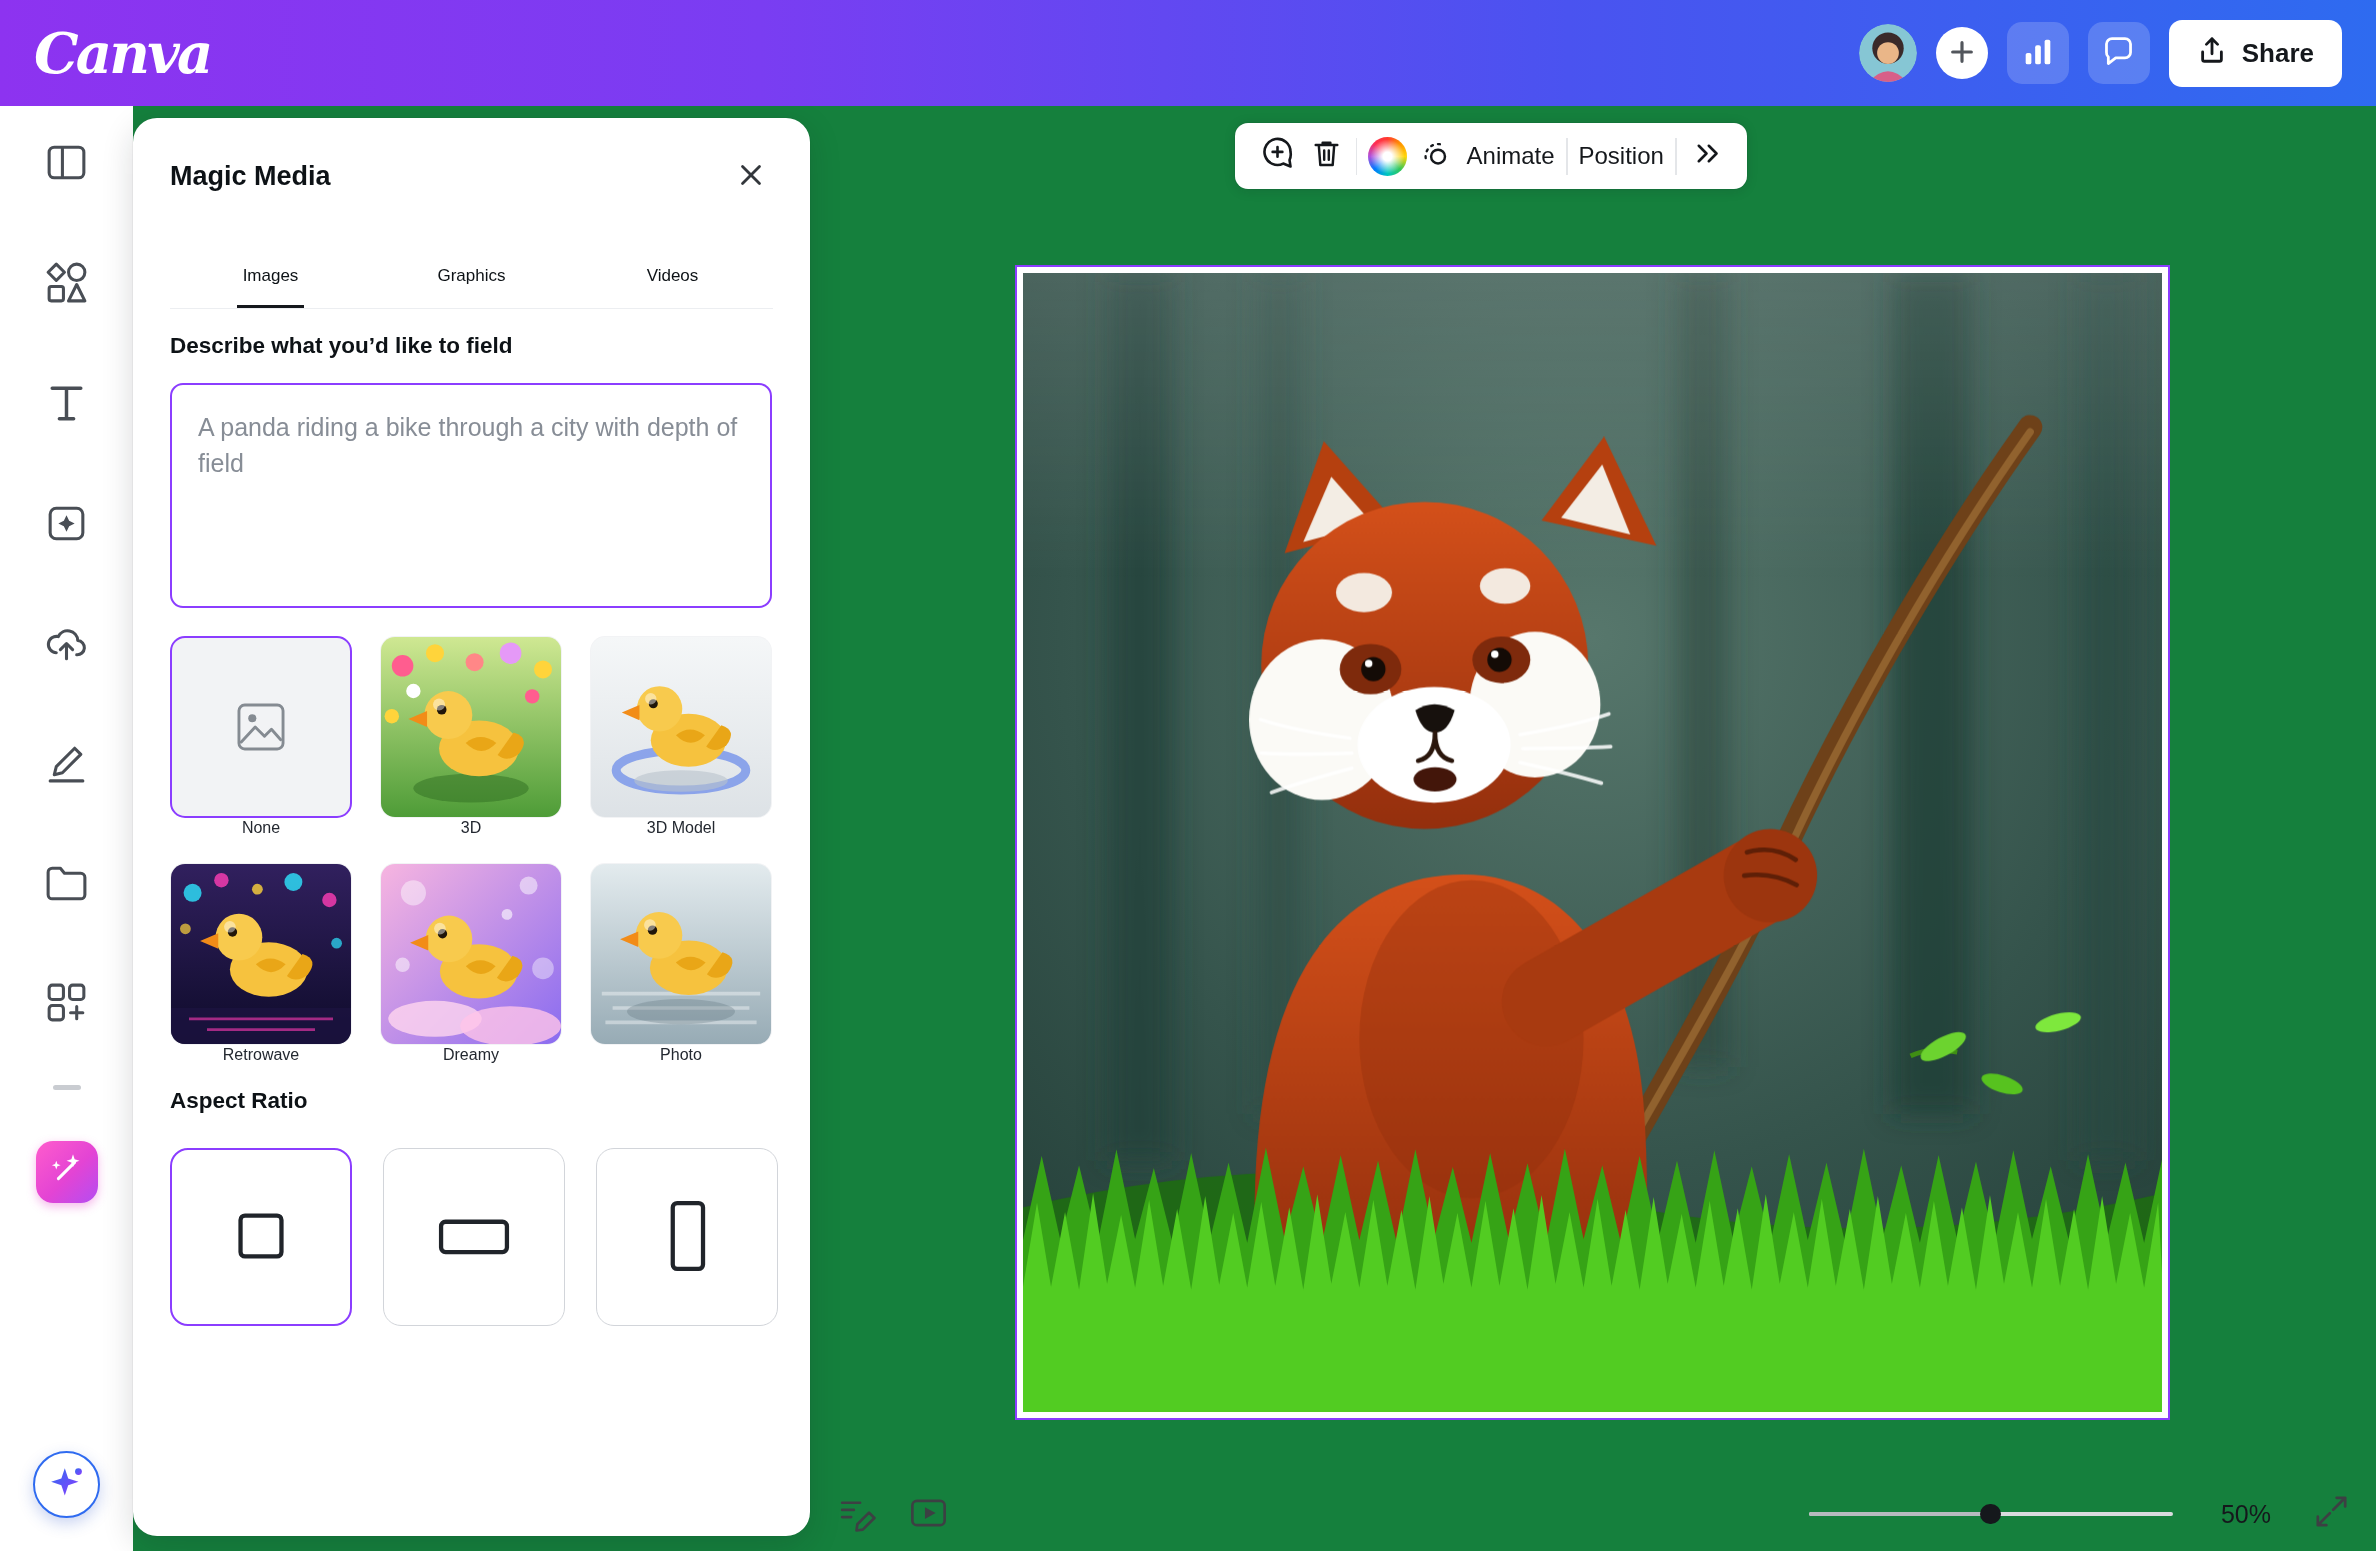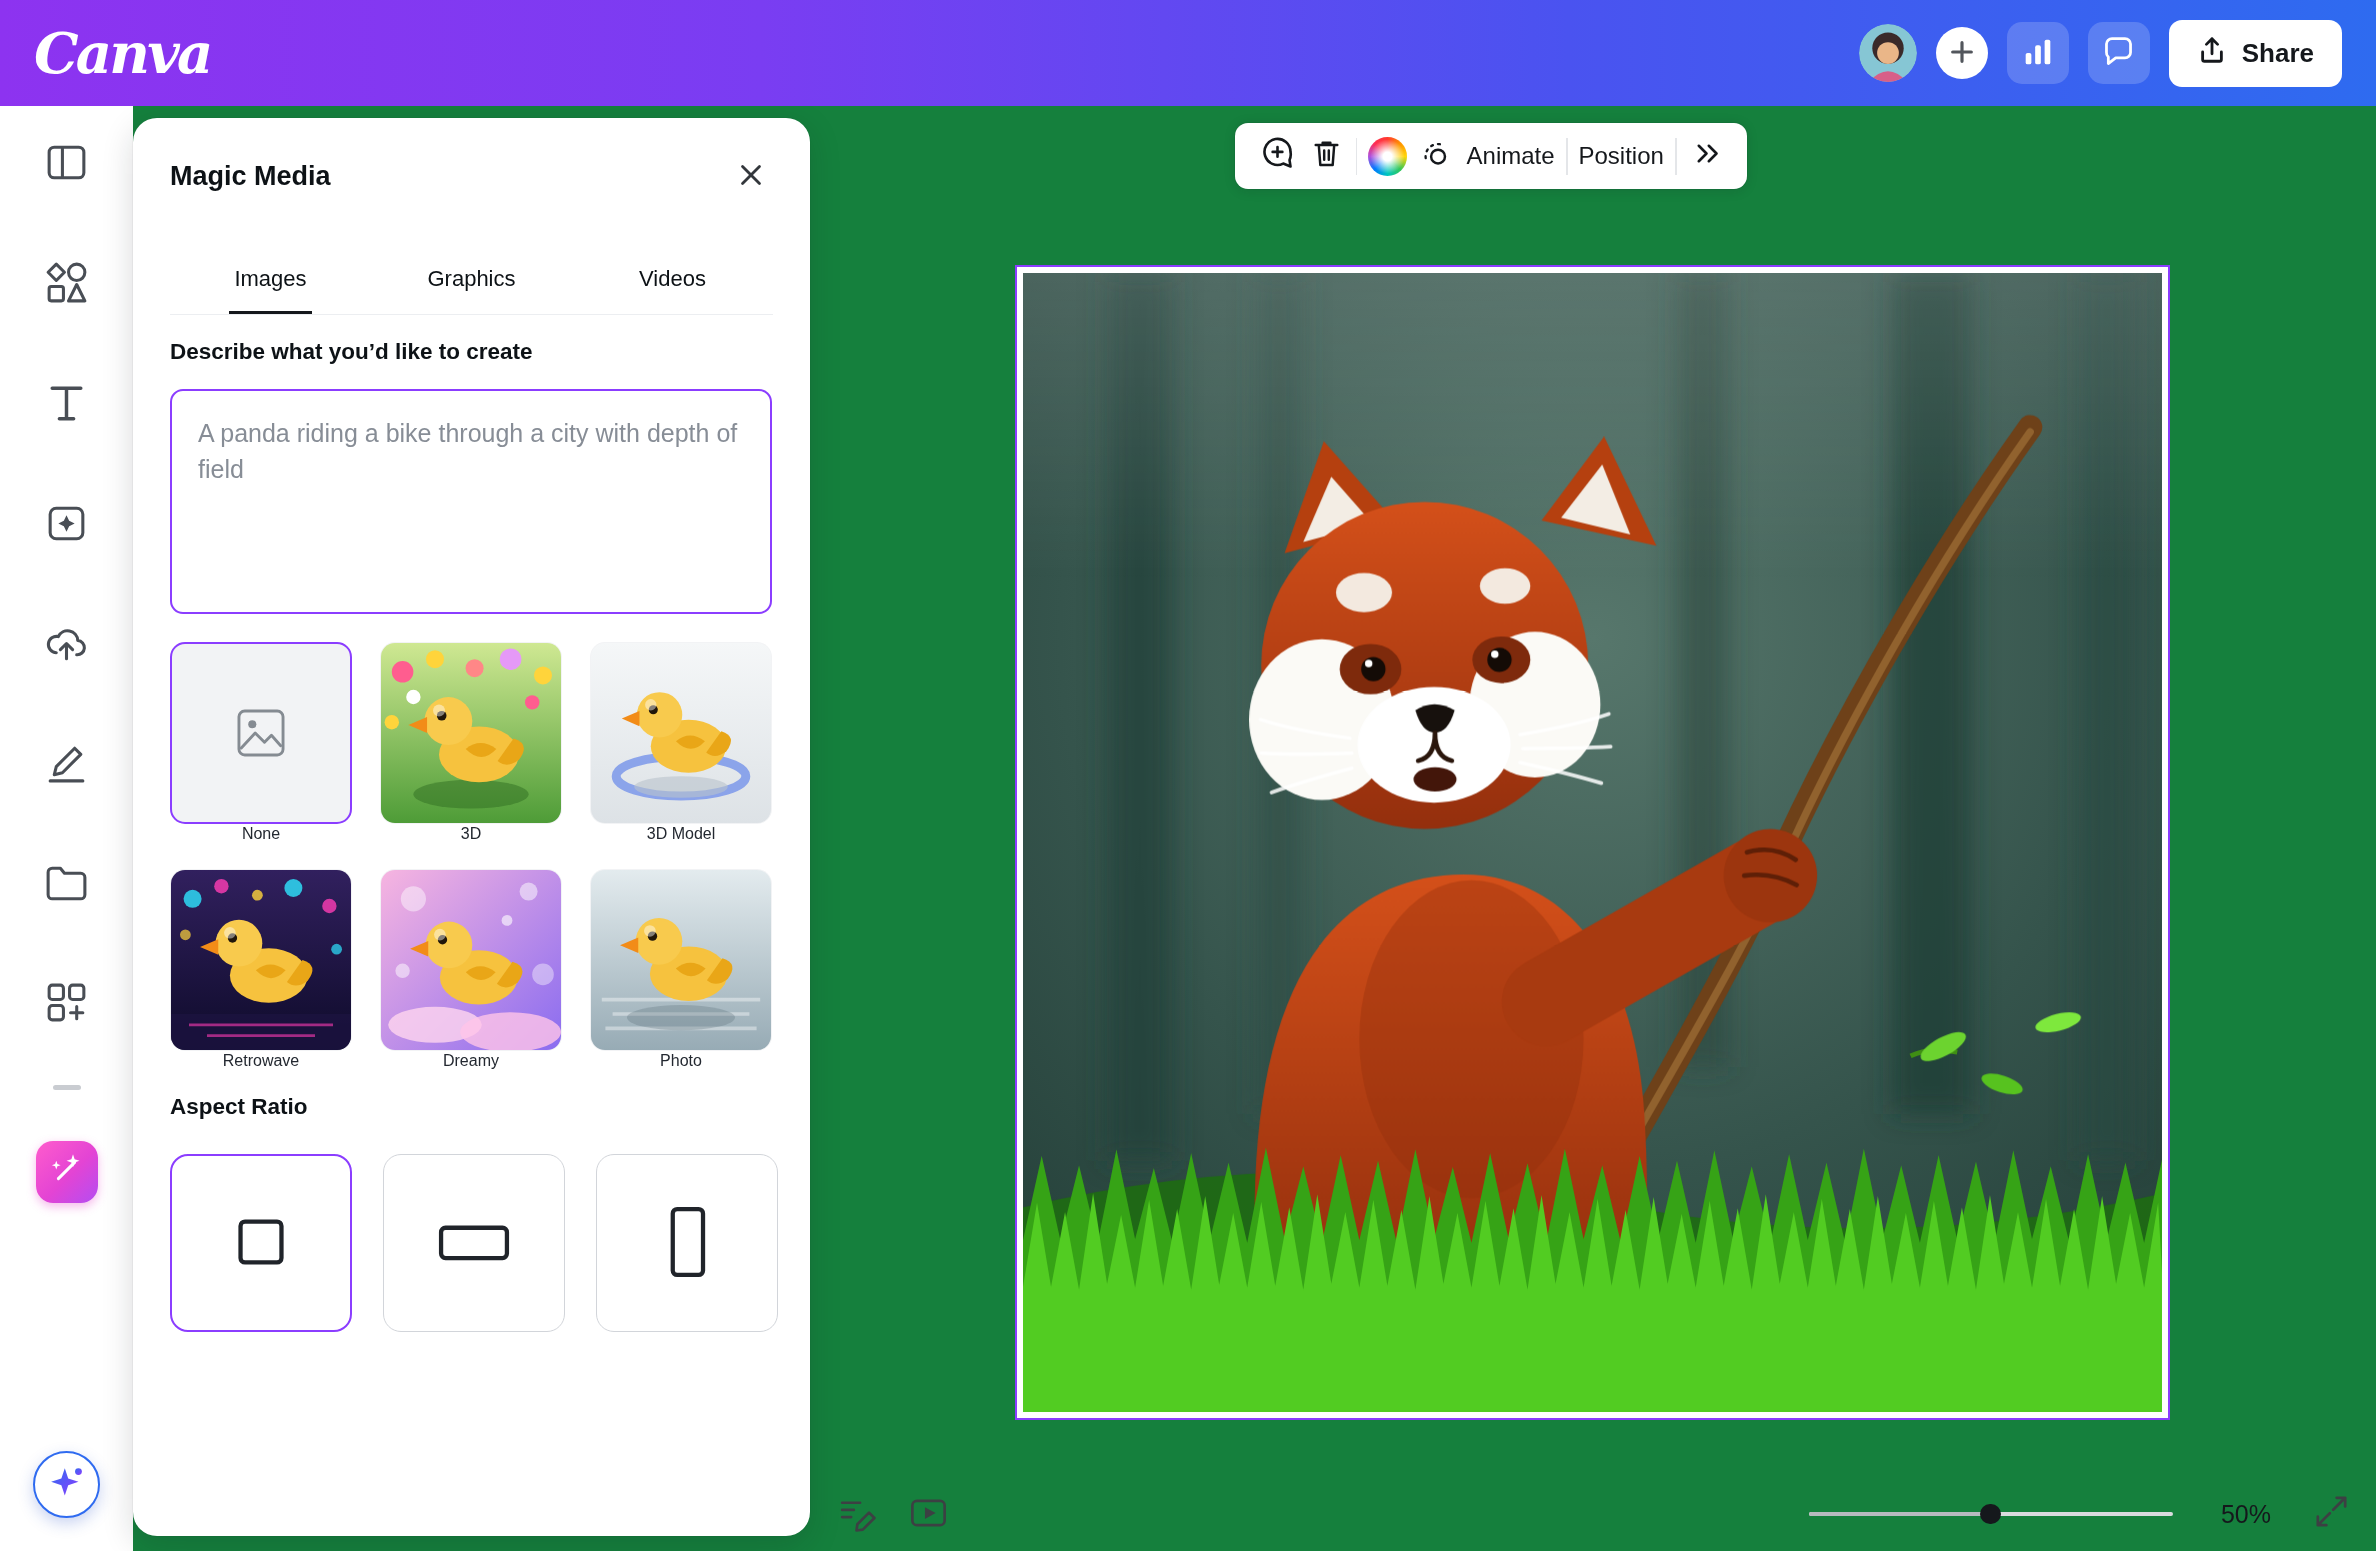--- a/index.html
+++ b/index.html
@@ -29,21 +29,21 @@
     border:2.8px solid #2f6bf0;display:flex;align-items:center;justify-content:center;cursor:pointer;z-index:25;
     box-shadow:0 5.6px 15px rgba(40,80,200,.25)}
 
   
   .panel{position:absolute;left:133px;top:118px;width:677px;height:1418px;background:#fff;border-radius:24px;z-index:20;
     box-shadow:0 9.4px 32px rgba(20,24,34,.16),0 0 0 0.9px rgba(20,24,34,.04);padding:0 37px}
   .panel-header{display:flex;align-items:center;justify-content:space-between;padding-top:36px}
   .panel-title{font-size:27px;font-weight:700;color:#0d1216}
   .close-btn{width:45px;height:45px;border:none;background:none;cursor:pointer;display:flex;align-items:center;justify-content:center}
   .tabs{margin-top:54px;display:flex;border-bottom:1.9px solid #eceef1}
-  .tab{flex:1;text-align:center;border:none;background:none;cursor:pointer;font-family:inherit;font-size:22px;color:#0d1216}
+  .tab{flex:1;text-align:center;border:none;background:none;cursor:pointer;font-family:inherit;font-size:17px;color:#0d1216}
   .tab span{display:inline-block;padding:13px 5.6px 19px;border-bottom:3.7px solid transparent}
   .tab.active span{border-bottom-color:#15181c;font-weight:500}
   .section-heading{font-size:22.5px;font-weight:700;color:#0d1216}
   .prompt-heading{margin-top:24px}
   .prompt-box{margin-top:24px;width:602px;height:225px;border:2.8px solid #8b3dff;border-radius:13px;resize:none;outline:none;
     padding:24px 26px;font-family:inherit;font-size:25px;line-height:1.45;color:#0d1216;display:block}
   .prompt-box::placeholder{color:#878d96}
   .styles-heading{margin-top:34px}
   .style-grid{margin-top:28px;display:grid;grid-template-columns:repeat(3,182px);column-gap:28px;row-gap:26px}
   .style-cell{width:182px;cursor:pointer}
@@ -258,21 +258,21 @@
         </span>
       </button>
     </div>
 
     <div class="tabs">
       <button class="tab active"><span>Images</span></button>
       <button class="tab"><span>Graphics</span></button>
       <button class="tab"><span>Videos</span></button>
     </div>
 
-    <div class="section-heading prompt-heading">Describe what you’d like to create</div>
+    <div class="section-heading prompt-heading">Describe what you’d like to field</div>
     <textarea class="prompt-box" placeholder="A panda riding a bike through a city with depth of field" style=""></textarea>
 
 
     <div class="style-grid">
 
       <div class="style-cell">
         <div class="style-tile none-tile selected">
           <span>
             <svg width="58" height="58" viewBox="0 0 100 100" fill="none" stroke="#858b92" stroke-width="5" stroke-linejoin="round" stroke-linecap="round">
               <rect x="12" y="12" width="76" height="76" rx="10"></rect>

